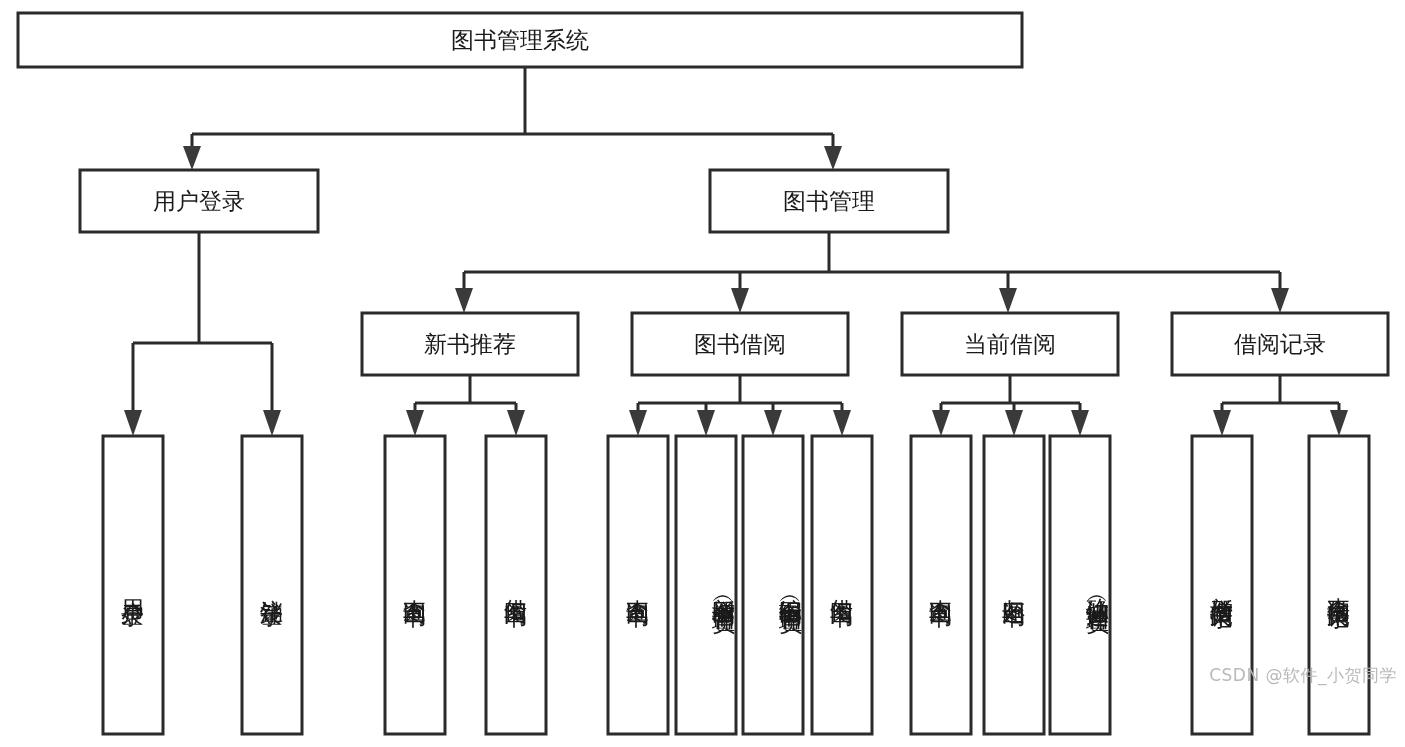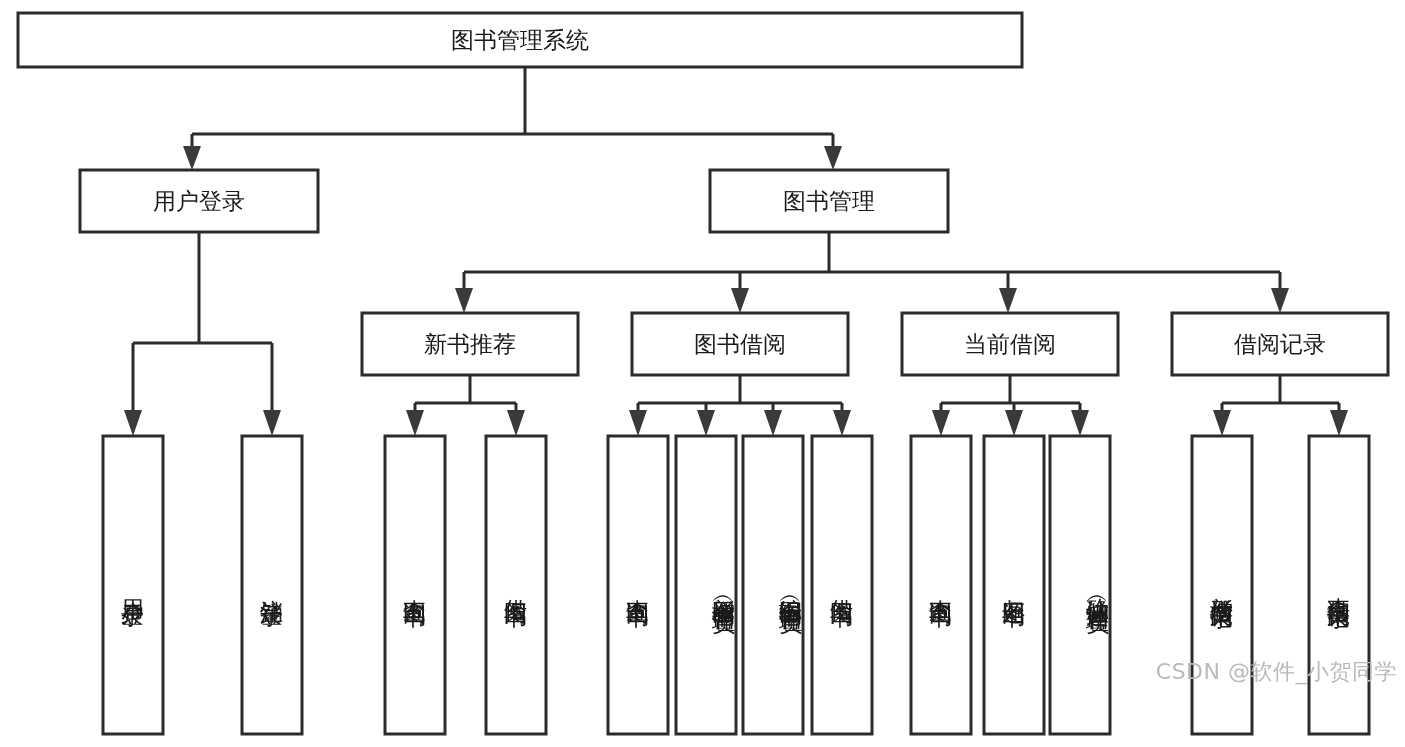--- a/index.html
+++ b/index.html
@@ -64,21 +64,21 @@
     letter-spacing: 2px;
     color: #1a1a1a;
     white-space: nowrap;
     pointer-events: none;
   }
   #watermark {
     position: absolute;
     right: 8px;
     bottom: 4px;
     font-family: "DejaVu Sans", "Liberation Sans", sans-serif;
-    font-size: 22px;
+    font-size: 17px;
     color: #b9b9b9;
     letter-spacing: 0.5px;
     user-select: none;
   }
 </style>
 </head>
 <body>
 
 <div id="diagram-root">
 

